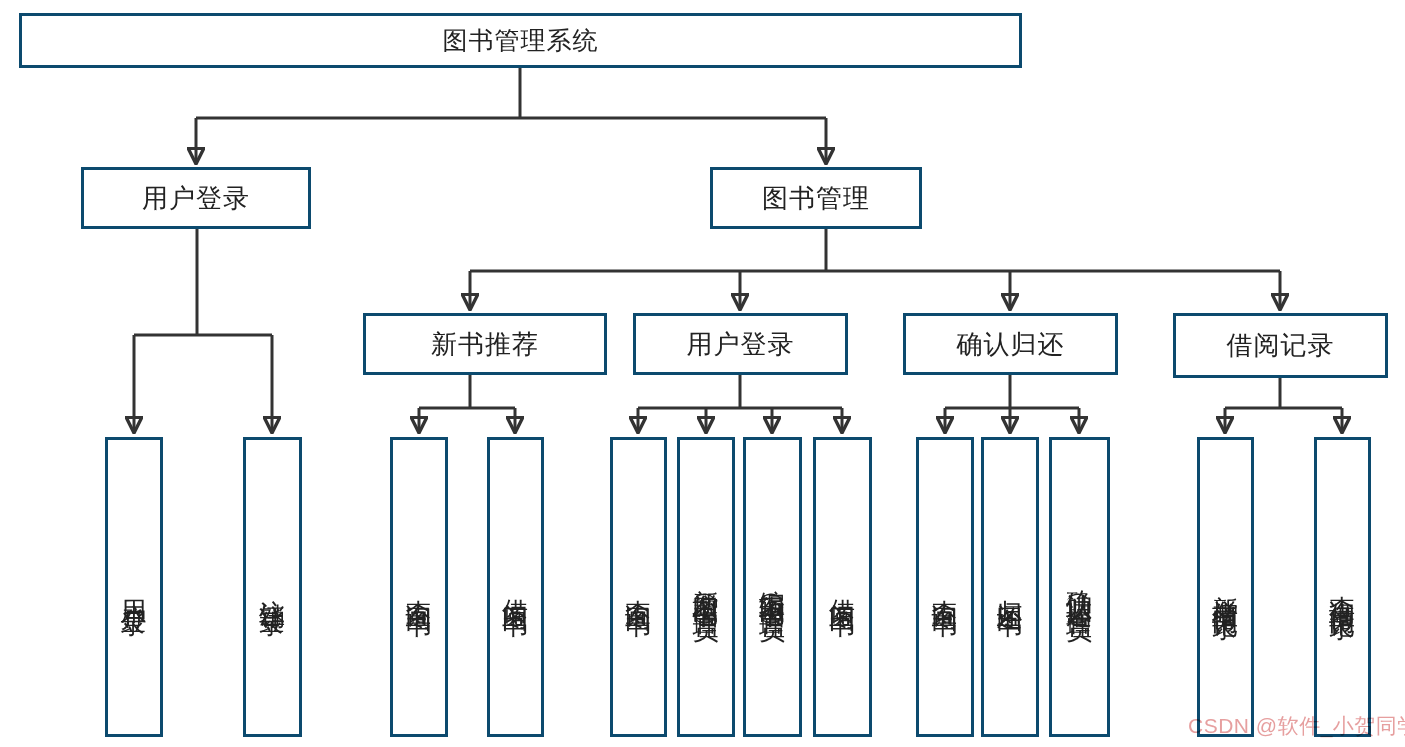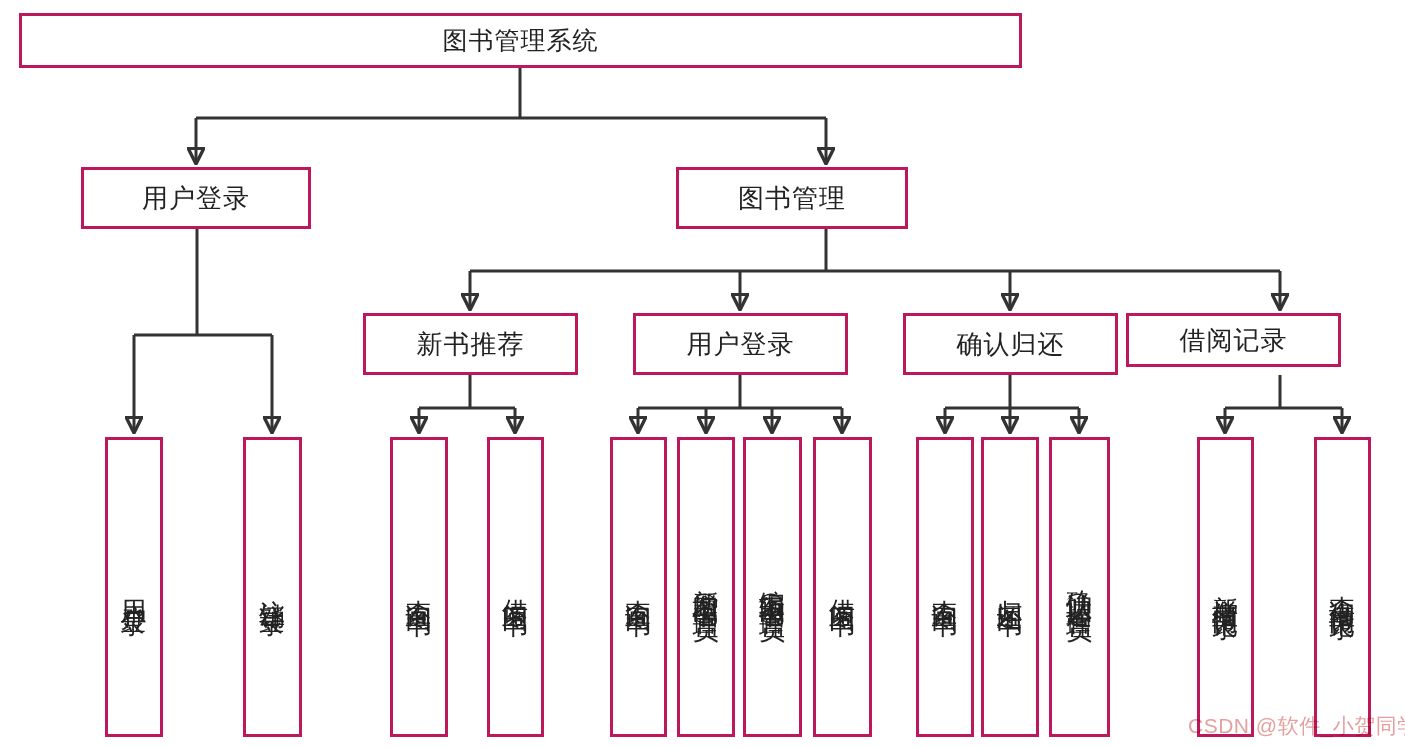--- a/index.html
+++ b/index.html
@@ -10,21 +10,21 @@
     font-family:"Liberation Sans","DejaVu Sans",sans-serif;
     color:#222222;
     overflow:hidden;
   }
   .edges{position:absolute;left:0;top:0;z-index:1;}
   .edges path{stroke:#333333;stroke-width:3;fill:none;}
   .node{
     position:absolute;
     box-sizing:border-box;
     background:#ffffff;
-    border:3px solid #be185d;
+    border:3px solid #0c4a6e;
     display:flex;align-items:center;justify-content:center;
     z-index:2;
   }
   .hlabel{font-size:26px;letter-spacing:1px;white-space:nowrap;}
   .root .hlabel{font-size:25px;}
   .leaf{top:437px;height:300px;}
   .vlabel{
     writing-mode:vertical-rl;
     text-orientation:mixed;
     font-size:26px;
@@ -96,34 +96,34 @@
     <path d="M1342,408 V433" marker-end="url(#arrowhead)"></path>
   </svg>
 
   <div class="node root" style="left:19px;top:13px;width:1003px;height:55px">
     <span class="hlabel">图书管理系统</span>
   </div>
 
   <div class="node" style="left:81px;top:167px;width:230px;height:62px">
     <span class="hlabel">用户登录</span>
   </div>
-  <div class="node" style="left:676px;top:167px;width:232px;height:62px">
+  <div class="node" style="left:710px;top:167px;width:212px;height:62px">
     <span class="hlabel">图书管理</span>
   </div>
 
-  <div class="node" style="left:363px;top:313px;width:215px;height:62px">
+  <div class="node" style="left:363px;top:313px;width:244px;height:62px">
     <span class="hlabel">新书推荐</span>
   </div>
   <div class="node" style="left:633px;top:313px;width:215px;height:62px">
     <span class="hlabel">用户登录</span>
   </div>
   <div class="node" style="left:903px;top:313px;width:215px;height:62px">
     <span class="hlabel">确认归还</span>
   </div>
-  <div class="node" style="left:1126px;top:313px;width:215px;height:54px">
+  <div class="node" style="left:1173px;top:313px;width:215px;height:65px">
     <span class="hlabel">借阅记录</span>
   </div>
 
   <div class="node leaf" style="left:105px;width:58px">
     <span class="vlabel">用户登录</span>
   </div>
   <div class="node leaf" style="left:243px;width:59px">
     <span class="vlabel">注销登录</span>
   </div>
 

